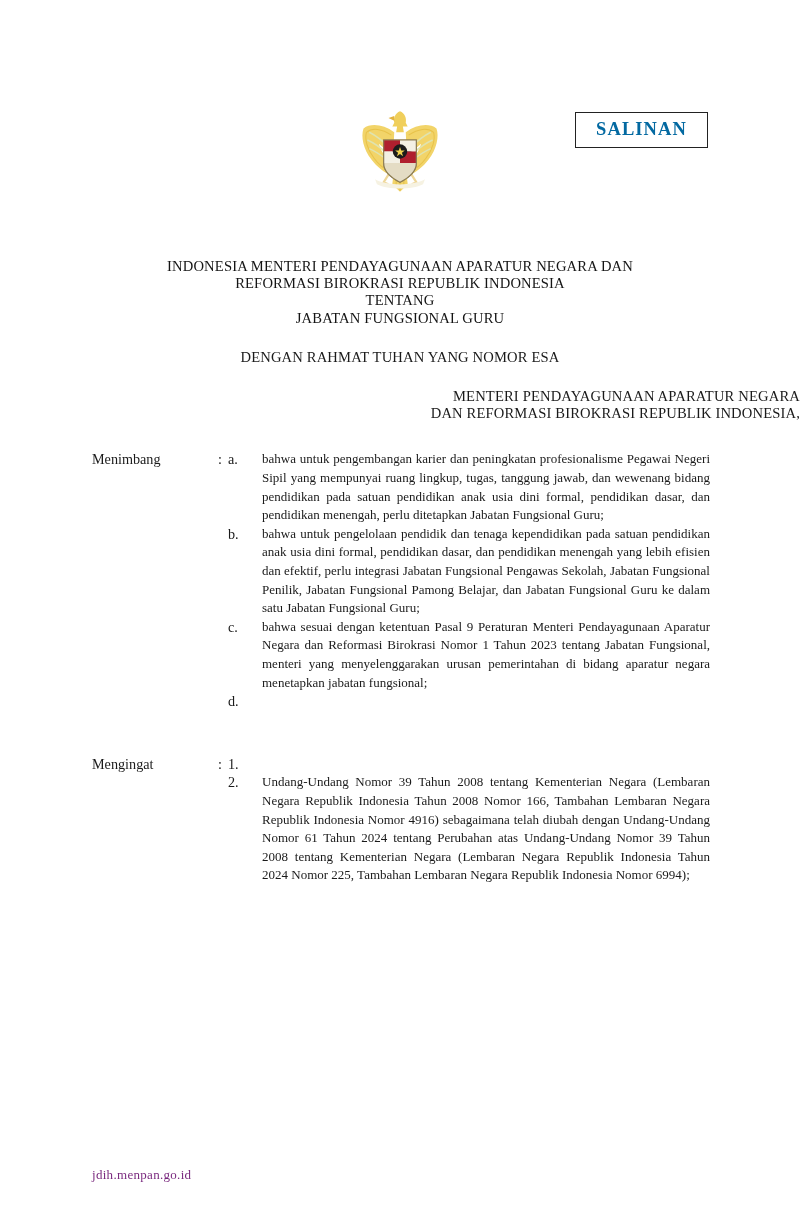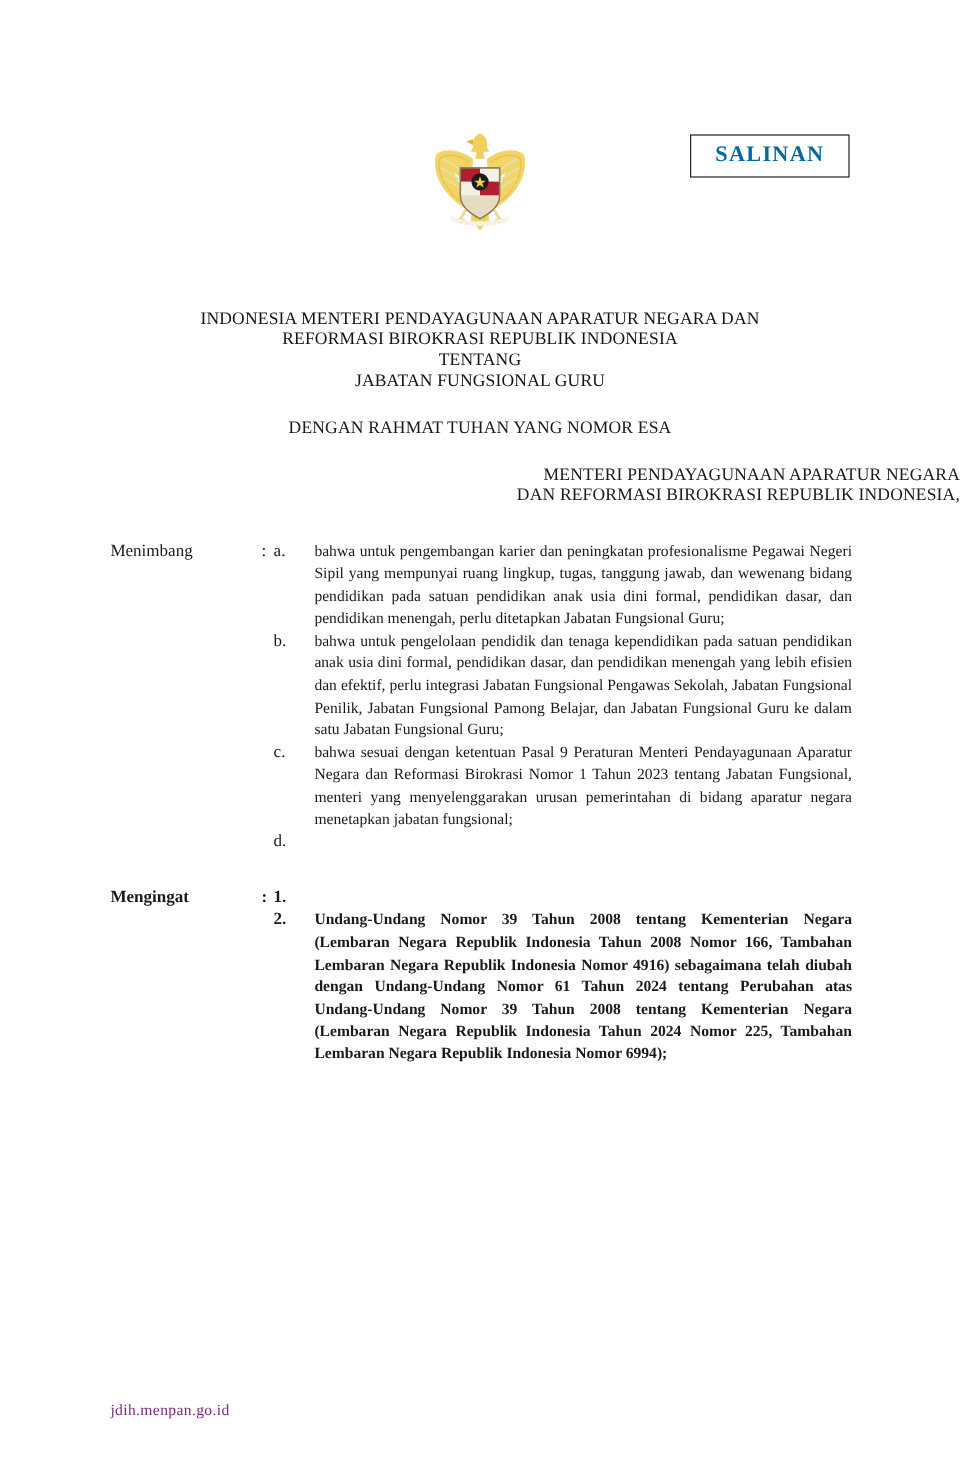--- a/index.html
+++ b/index.html
@@ -75,21 +75,21 @@
     letter-spacing: 0.15px;
   }
   .subtitle-2 .sline { display: block; }
 
   
   .section {
     margin-top: 28px;
     padding-left: 92px;
     padding-right: 90px;
   }
-  .section.mengingat { margin-top: 28px; font-weight: bold; }
+  .section.mengingat { margin-top: 44px; }
 
   .clause-row {
     display: flex;
     align-items: flex-start;
   }
   .clause-label {
     width: 126px;
     flex: 0 0 126px;
     font-size: 14.2px;
     line-height: 18.6px;

